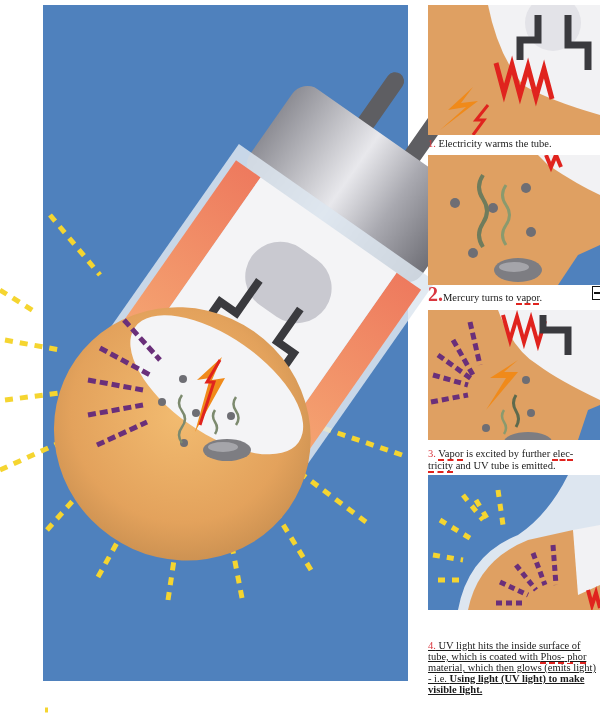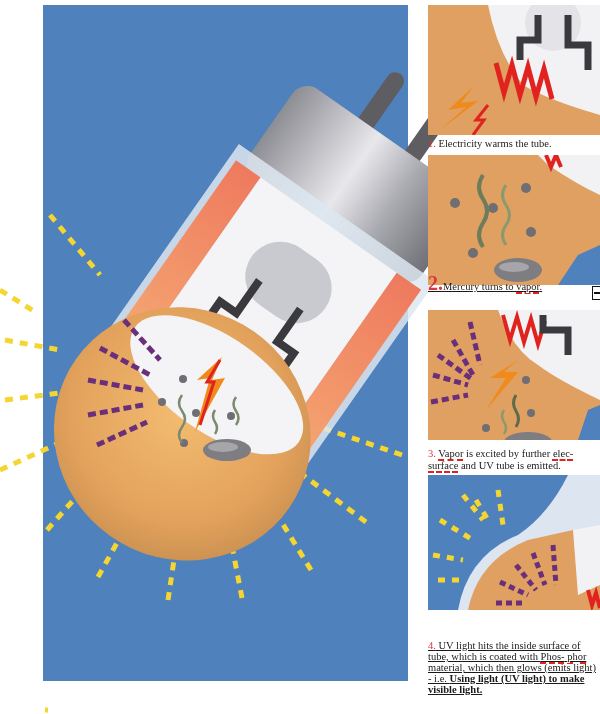--- a/index.html
+++ b/index.html
@@ -154,21 +154,21 @@
       <circle cx="65" cy="53" r="5"></circle>
         <circle cx="103" cy="77" r="5"></circle>
       <circle cx="45" cy="98" r="5"></circle>
     </g>
     <path d="M55 20 q-8 12 0 24 q8 12 0 24 q-8 12 0 24" stroke="#6f7c5c" stroke-width="4" fill="none"></path>
     <path d="M78 30 q-7 10 0 20 q7 10 0 20 q-7 10 0 20" stroke="#8a9a6e" stroke-width="3" fill="none"></path>
     <ellipse cx="90" cy="115" rx="24" ry="12" fill="#7d7d82"></ellipse>
     <ellipse cx="86" cy="112" rx="15" ry="5" fill="#a5a5aa"></ellipse>
   </svg>
 </div>
-<div class="caption" style="top:276px;text-decoration:underline;">
+<div class="caption" style="top:287px;">
   <span class="num-big">2.</span><span>Mercury turns to </span><span class="spell">vapor</span><span>.</span>
 </div>
 <div class="marker-box"></div>
 
 <div class="thumb" style="top:310px;height:130px;">
   <svg viewBox="0 0 172 130">
     <rect width="172" height="130" fill="#dfa062"></rect>
     <path d="M70 0 L172 0 L172 90 Q130 70 110 55 Q85 40 70 0Z" fill="#f2f2f4"></path>
     <path d="M75 5 l7 25 l7 -23 l7 25 l7 -23 l7 25 l7 -23" stroke="#e0231e" stroke-width="4" fill="none"></path>
     <path d="M115 5 l0 15 l25 0 l0 25" stroke="#3a3a3e" stroke-width="7" fill="none"></path>
@@ -185,21 +185,21 @@
         <circle cx="103" cy="103" r="4"></circle>
         <circle cx="58" cy="118" r="4"></circle>
       </g>
     <path d="M88 85 q-5 8 0 16 q5 8 0 16" stroke="#5d6a4d" stroke-width="3" fill="none"></path>
     <path d="M76 100 q-4 6 0 12 q4 6 0 12" stroke="#8a9a6e" stroke-width="2.5" fill="none"></path>
     <ellipse cx="100" cy="132" rx="24" ry="10" fill="#7d7d82"></ellipse>
     <path d="M160 100 L172 95 L172 130 L150 130Z" fill="#4f81bd"></path>
   </svg>
 </div>
 <div class="caption" style="top:448px;">
-  <span class="num">3.</span><span> </span><span class="spell">Vapor</span><span> is excited by further </span><span class="spell">elec-</span><br><span class="spell">surface</span><span> and UV tube is emitted.</span>
+  <span class="num">3.</span><span> </span><span class="spell">Vapor</span><span> is excited by further </span><span class="spell">elec-</span><br><span class="spell">tricity</span><span> and UV tube is emitted.</span>
 </div>
 
 <div class="thumb" style="top:475px;height:135px;background:#4f81bd;">
   <svg viewBox="0 0 172 135">
     <rect width="172" height="135" fill="#4f81bd"></rect>
     <path d="M140 0 L172 0 L172 135 L30 135 Q40 80 90 60 Q120 40 140 0Z" fill="#dde6f0"></path>
     <path d="M40 135 Q50 85 100 65 L145 55 L172 60 L172 135Z" fill="#dfa062"></path>
     <path d="M145 55 L172 50 L172 110 L150 120Z" fill="#f2f2f4"></path>
     <g stroke="#f5d530" stroke-width="5" stroke-dasharray="7 7" fill="none">
       <line x1="35" y1="20" x2="55" y2="45"></line>

